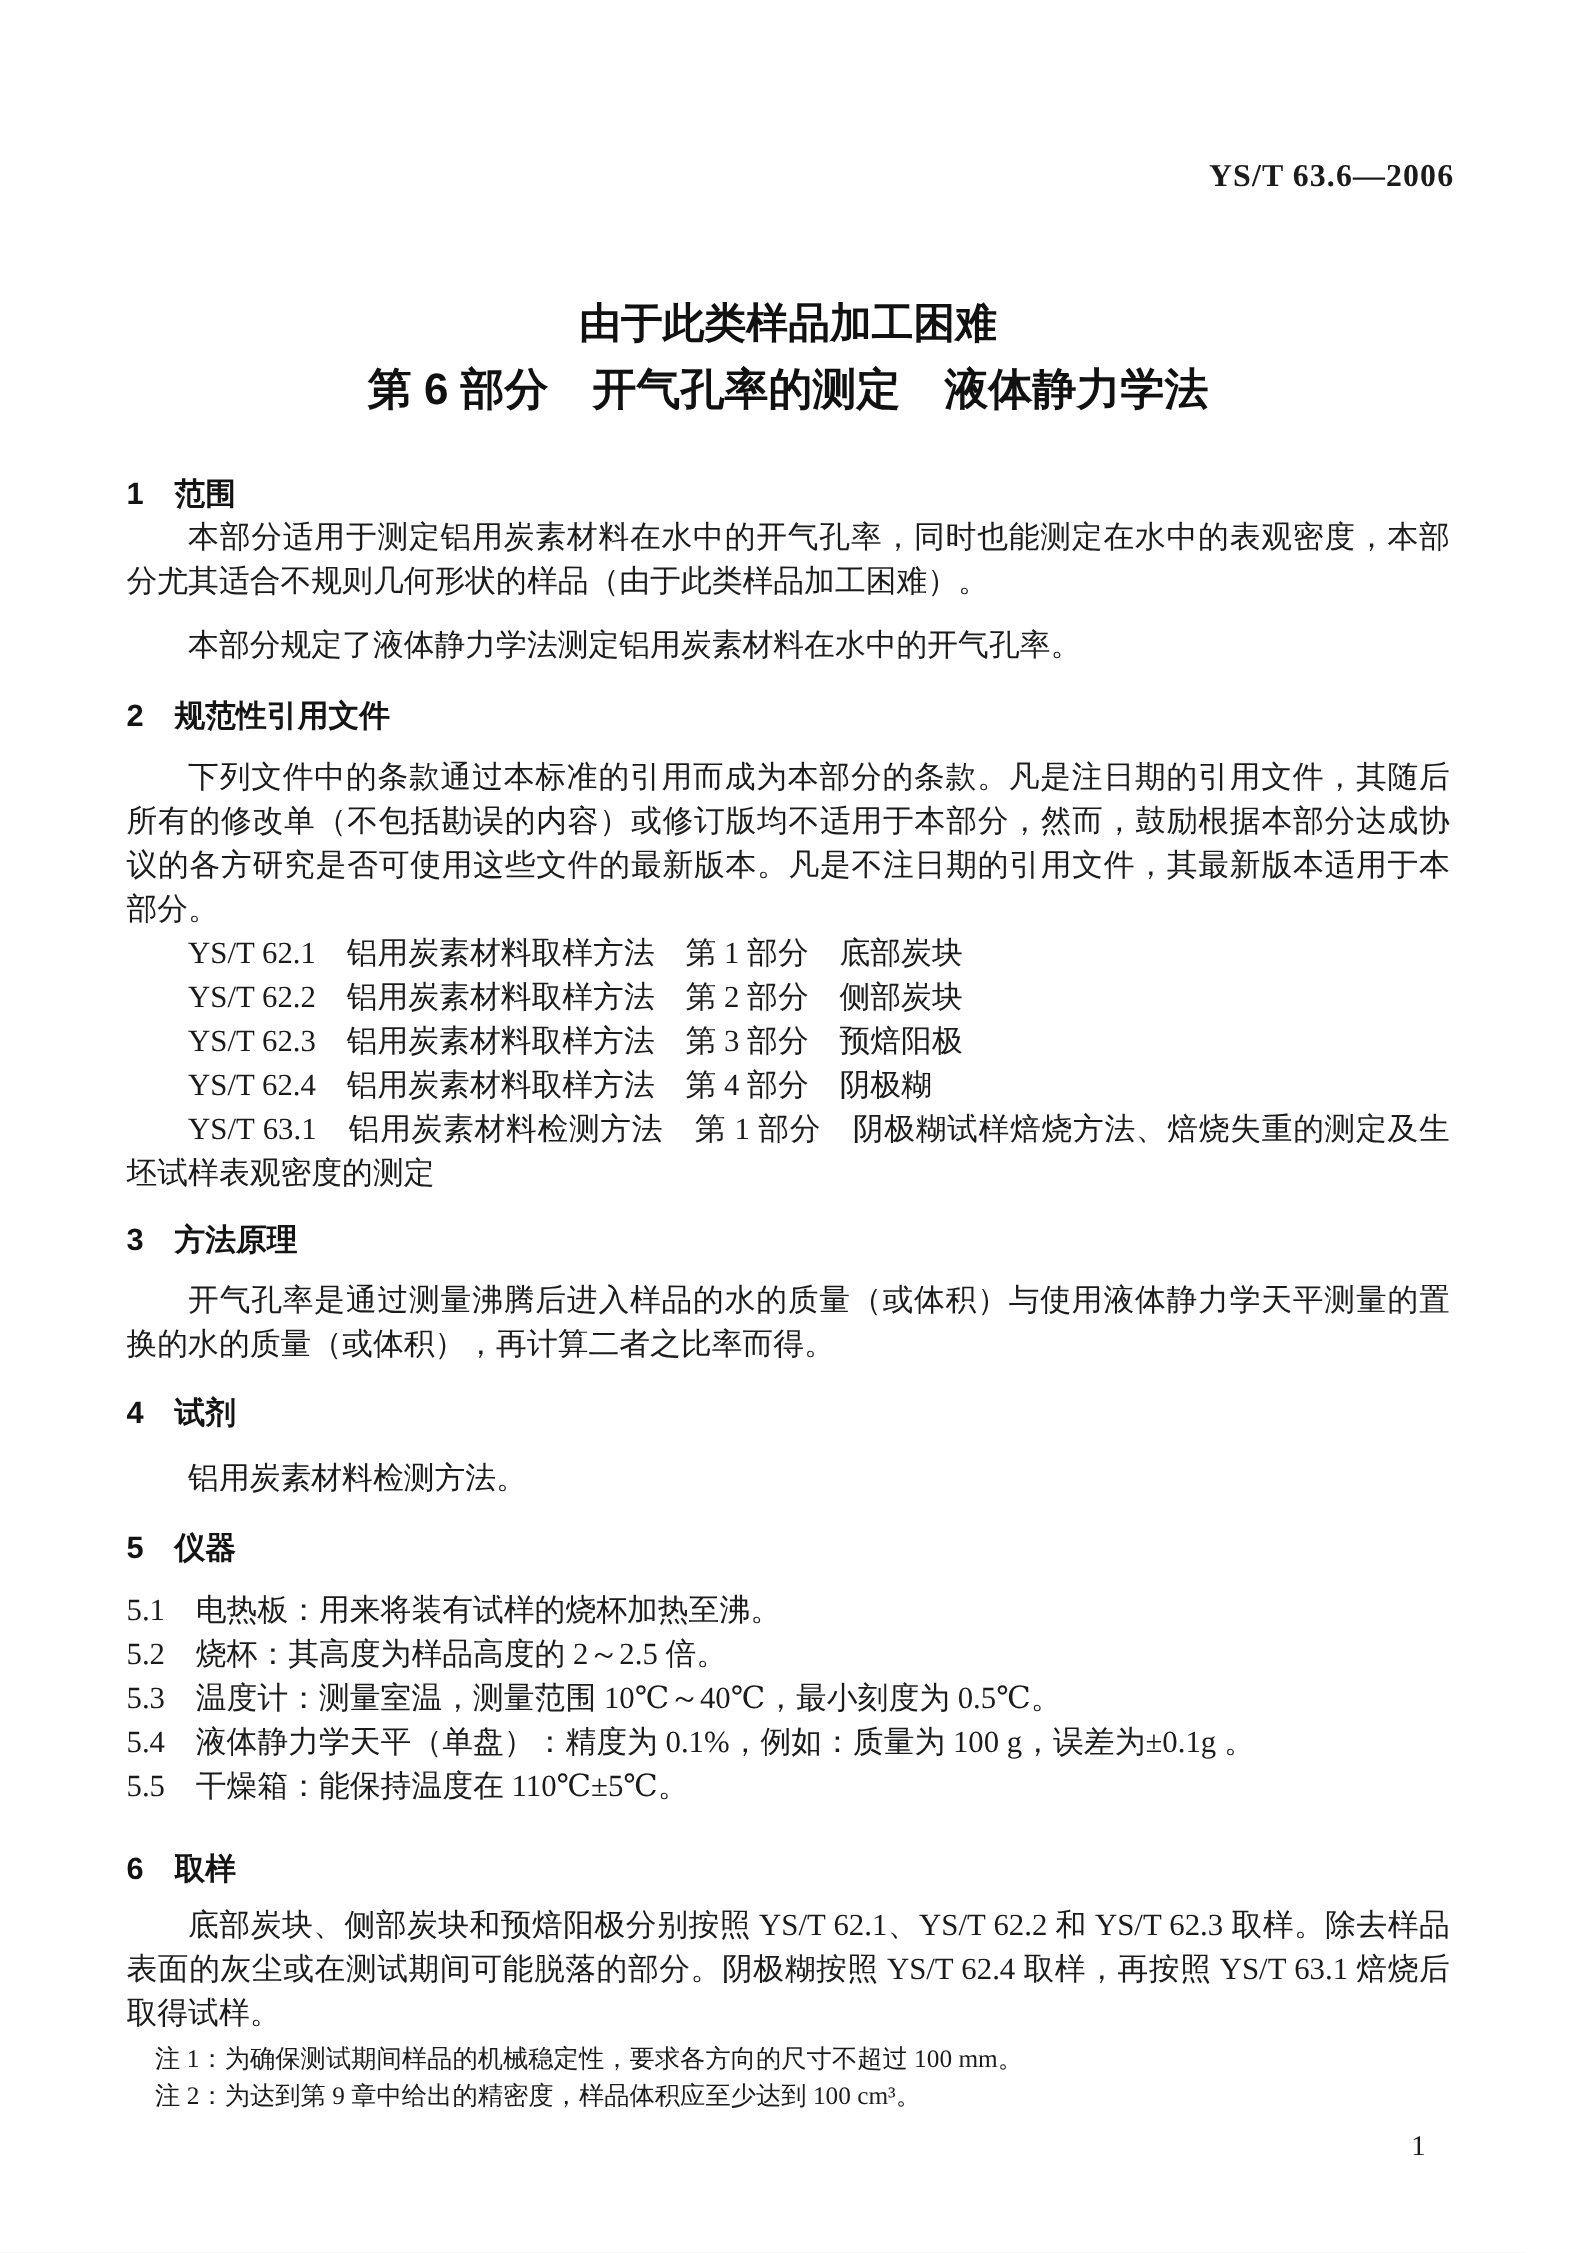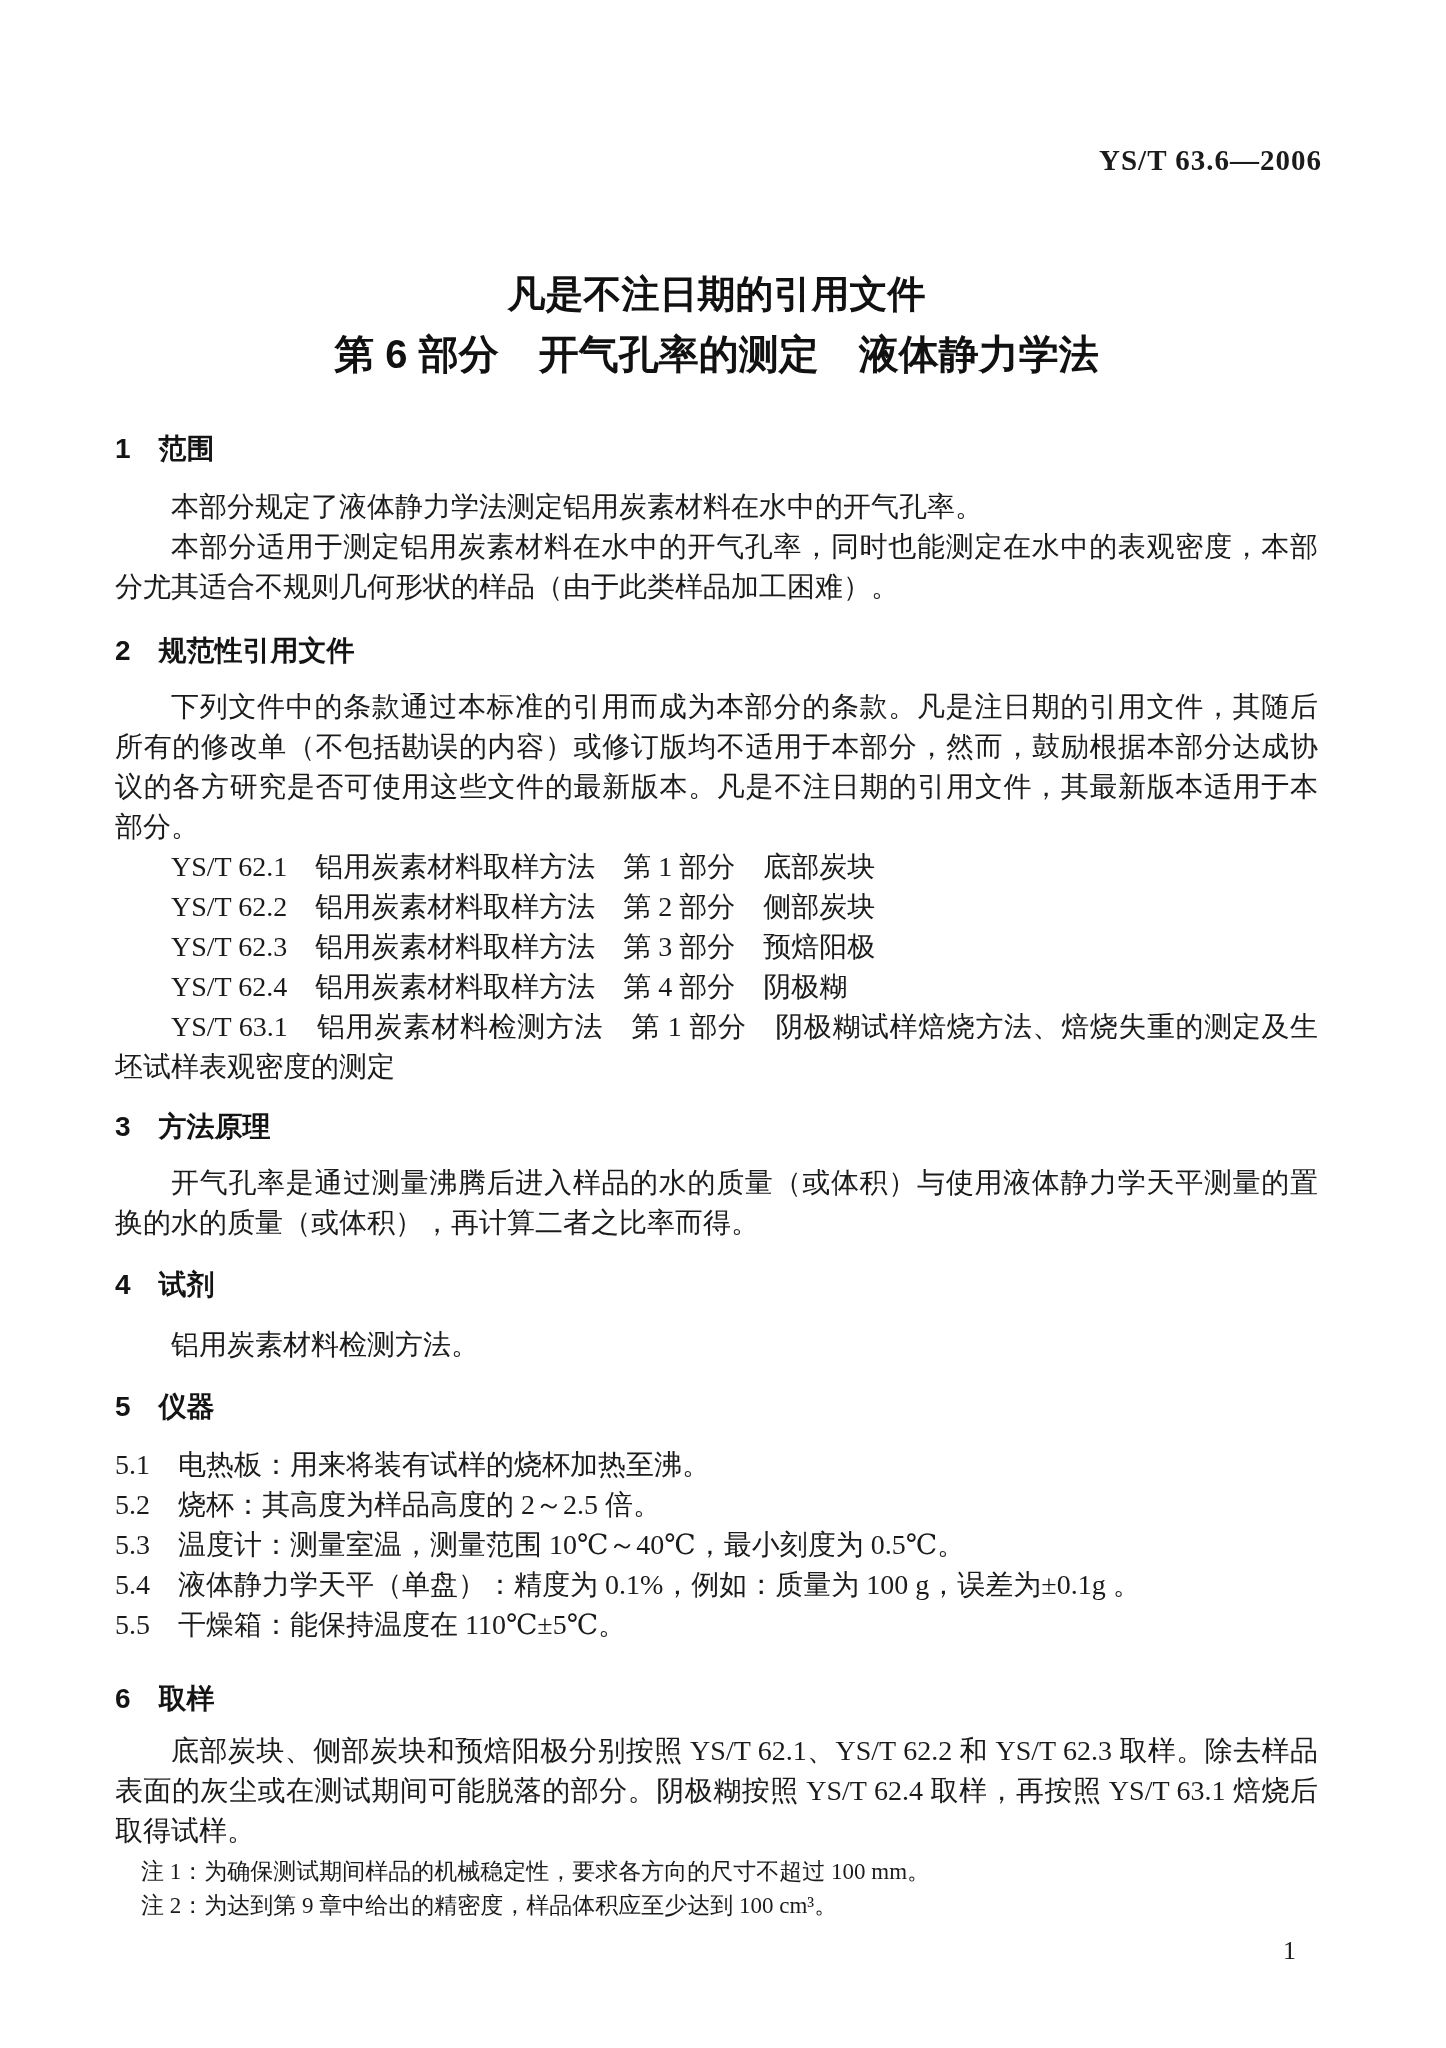--- a/index.html
+++ b/index.html
@@ -105,27 +105,27 @@
 </style>
 </head>
 <body>
 
 <div class="page">
 
   <div class="doc-number">YS/T 63.6—2006</div>
 
   <div class="content">
 
-    <div class="doc-title title-line1">凡是不注日期的引用文件</div>
+    <div class="doc-title title-line1">由于此类样品加工困难</div>
 
     <div class="doc-title title-line2">第 6 部分　开气孔率的测定　液体静力学法</div>
 
     <div class="sec-heading m-sec1-head">1　范围</div>
+    <p class="para">本部分适用于测定铝用炭素材料在水中的开气孔率，同时也能测定在水中的表观密度，本部分尤其适合不规则几何形状的样品（由于此类样品加工困难）。</p>
     <p class="para m-sec1-p1">本部分规定了液体静力学法测定铝用炭素材料在水中的开气孔率。</p>
-    <p class="para">本部分适用于测定铝用炭素材料在水中的开气孔率，同时也能测定在水中的表观密度，本部分尤其适合不规则几何形状的样品（由于此类样品加工困难）。</p>
 
     <div class="sec-heading m-sec2-head">2　规范性引用文件</div>
     <p class="para m-sec2-intro">下列文件中的条款通过本标准的引用而成为本部分的条款。凡是注日期的引用文件，其随后所有的修改单（不包括勘误的内容）或修订版均不适用于本部分，然而，鼓励根据本部分达成协议的各方研究是否可使用这些文件的最新版本。凡是不注日期的引用文件，其最新版本适用于本部分。</p>
     <div class="m-refs">
       <p class="ref-line">YS/T 62.1　铝用炭素材料取样方法　第 1 部分　底部炭块</p>
       <p class="ref-line">YS/T 62.2　铝用炭素材料取样方法　第 2 部分　侧部炭块</p>
       <p class="ref-line">YS/T 62.3　铝用炭素材料取样方法　第 3 部分　预焙阳极</p>
       <p class="ref-line">YS/T 62.4　铝用炭素材料取样方法　第 4 部分　阴极糊</p>
       <p class="ref-line">YS/T 63.1　铝用炭素材料检测方法　第 1 部分　阴极糊试样焙烧方法、焙烧失重的测定及生坯试样表观密度的测定</p>
     </div>

